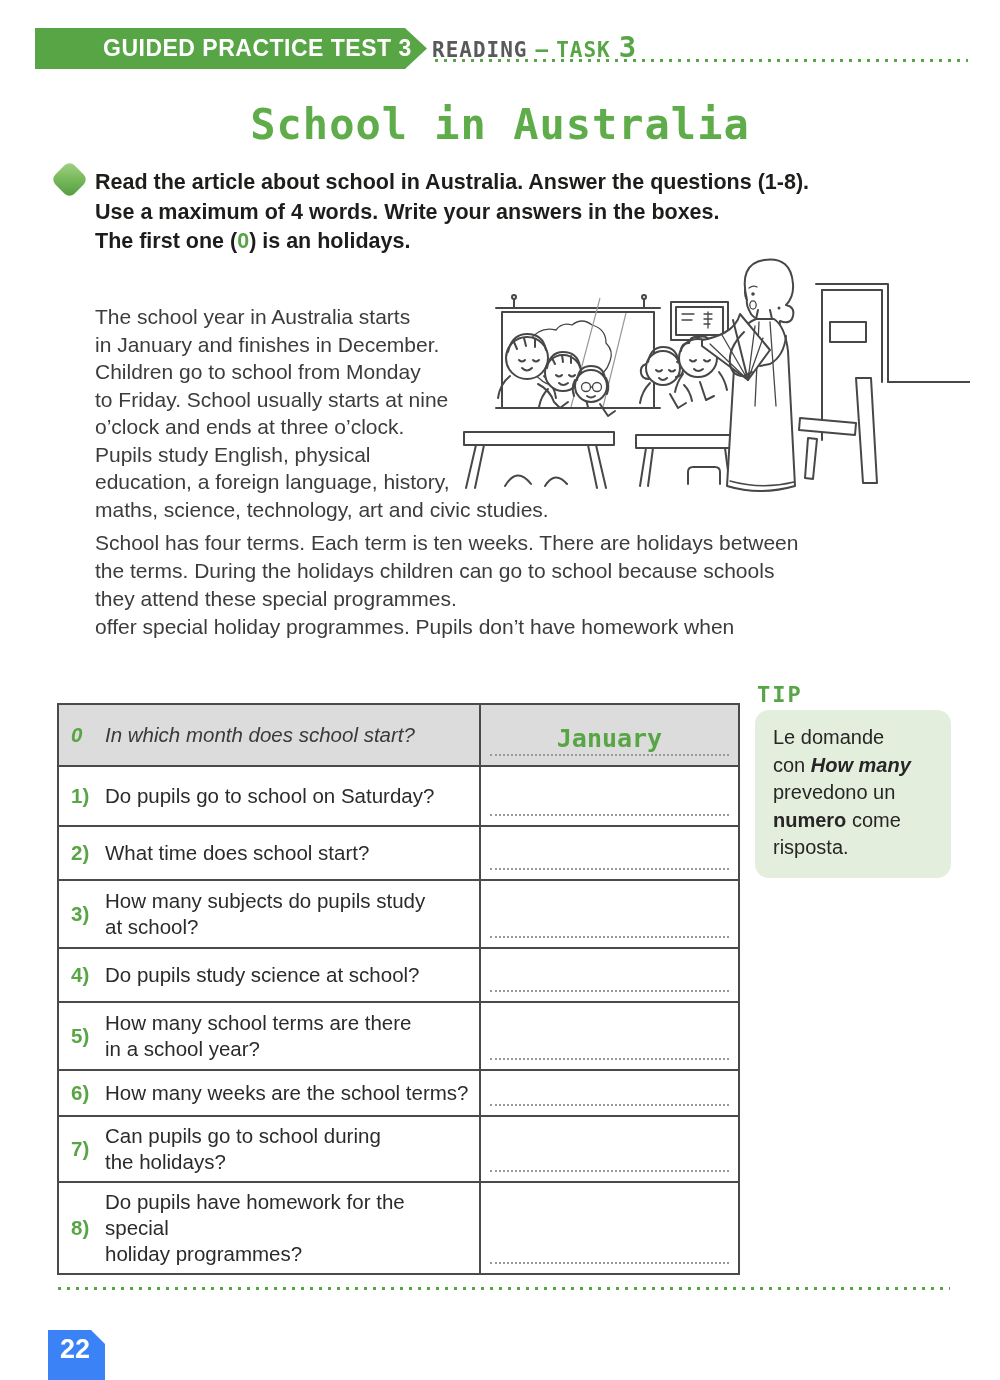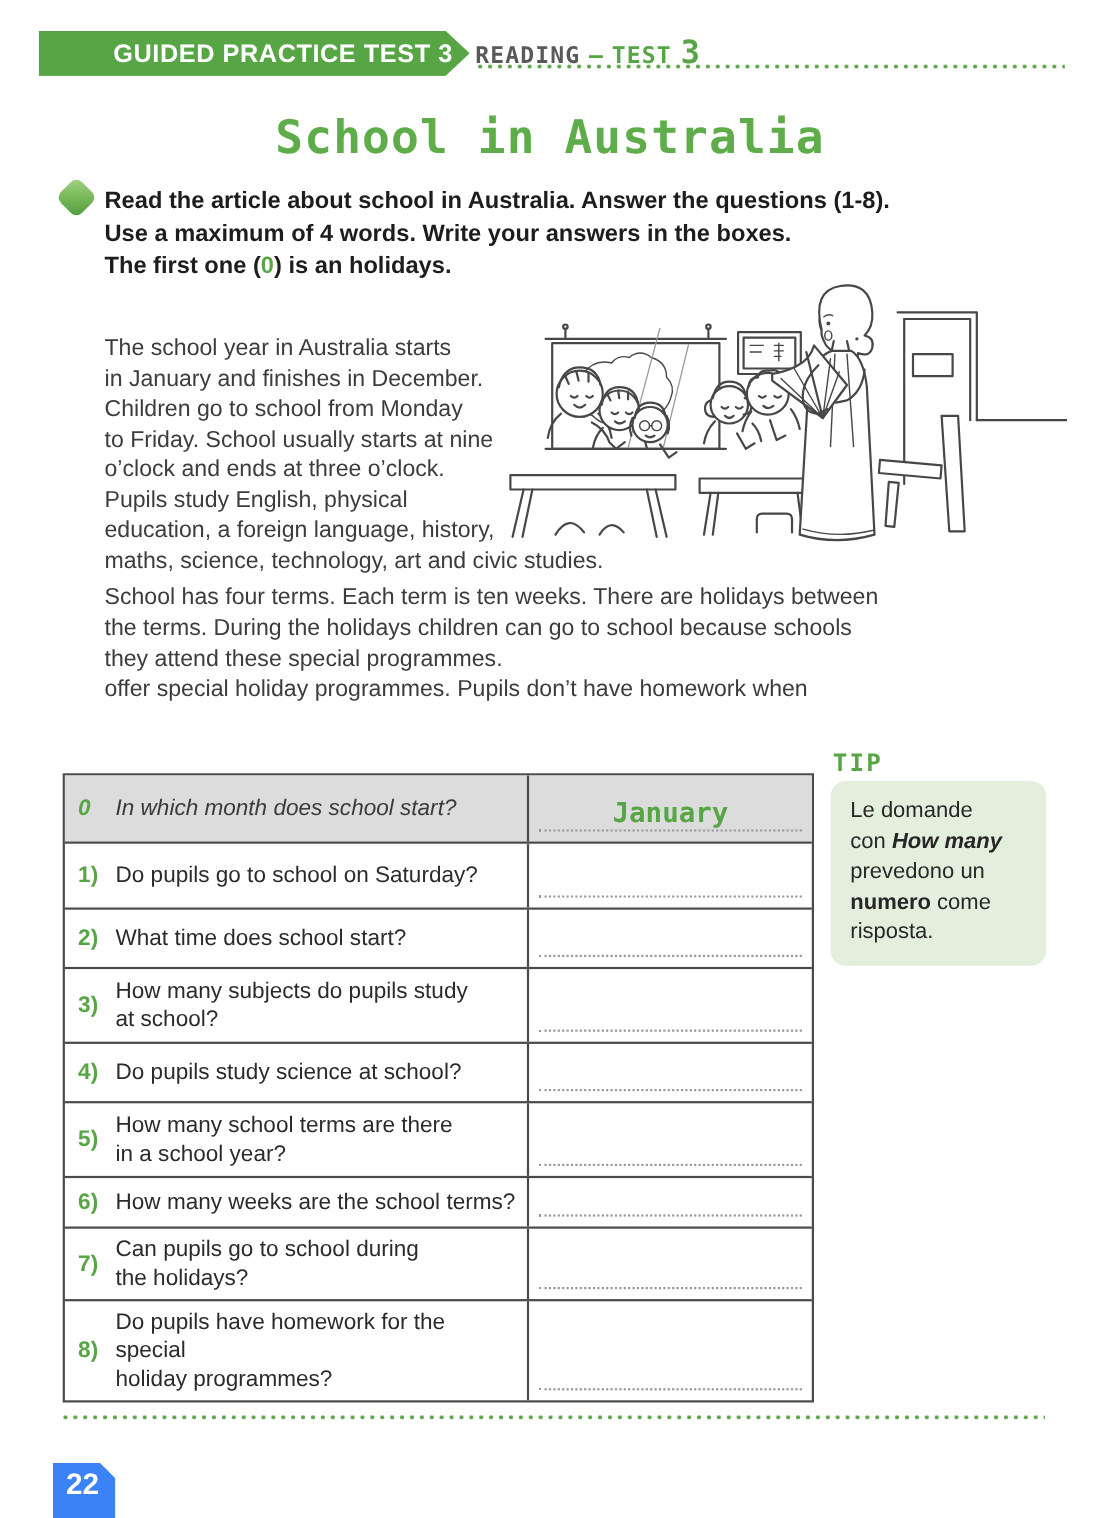--- a/index.html
+++ b/index.html
@@ -78,21 +78,21 @@
 <body>
 
 <div class="page">
 
   <div class="banner">
     <span>GUIDED PRACTICE TEST 3</span>
   </div>
   <div class="section-line">
     <span class="section-name sketch">READING</span>
     <span class="section-dash sketch">–</span>
-    <span class="task-label sketch">TEST</span>
+    <span class="task-label sketch">TASK</span>
     <span class="task-num sketch">3</span>
   </div>
   <div class="gdots dots-top"></div>
 
   <div class="title sketch">School in Australia</div>
   <div class="bullet"></div>
   <div class="instr">
     <div>Read the article about school in Australia. Answer the questions (1-8).</div>
     <div>Use a maximum of 4 words. Write your answers in the boxes.</div>
   </div>

